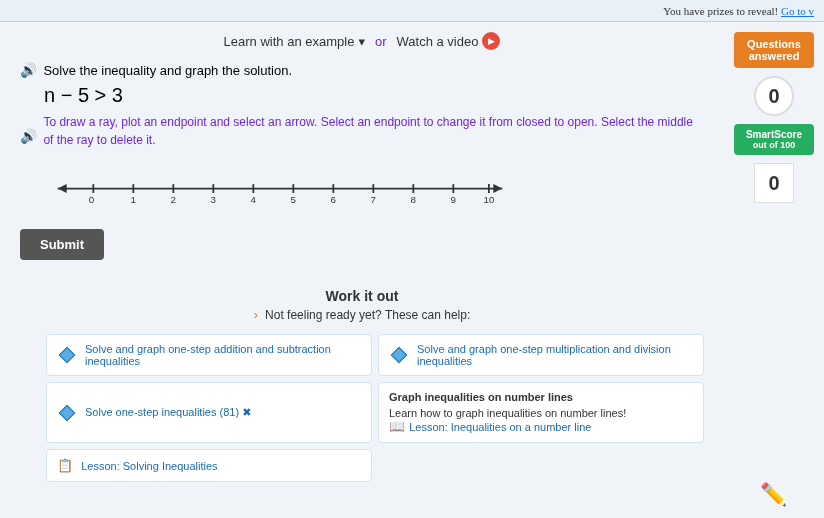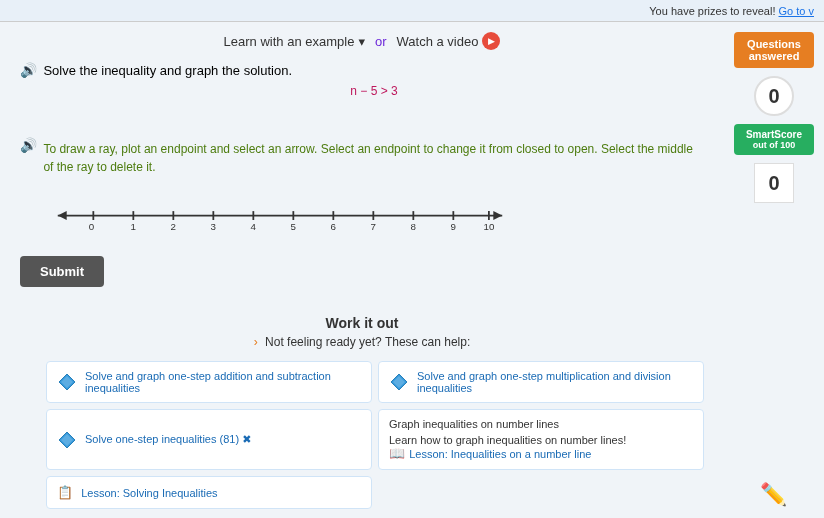--- a/index.html
+++ b/index.html
@@ -17,20 +17,21 @@
     .top-bar {
       background: #e8f0f8;
       height: 22px;
       display: flex;
       align-items: center;
       justify-content: flex-end;
       padding: 0 10px;
       font-size: 11px;
       color: #333;
       border-bottom: 1px solid #ccc;
+      font-family: Liberation Serif, serif;
     }
     .top-bar a {
       color: #1a73e8;
       text-decoration: underline;
       cursor: pointer;
     }
 
     
     .main-container {
       display: flex;
@@ -168,32 +169,30 @@
       gap: 6px;
       margin-bottom: 6px;
     }
 
     .speaker-icon {
       color: #3498db;
       font-size: 14px;
     }
 
     .equation {
-      font-size: 12px;
-      color: #be185d;
+      font-size: 20px;
+      color: #000000;
       margin: 6px 0 6px 24px;
-      text-align: center;
     }
 
     .instruction-text {
       font-size: 12px;
-      color: #4d7c0f;
+      color: #6d28d9;
       line-height: 1.5;
       margin-bottom: 10px;
-      margin-top: 36px;
     }
 
     
     .number-line-container {
       margin: 10px 0 10px 10px;
       position: relative;
       height: 50px;
     }
 
     .number-line-svg {
@@ -272,21 +271,21 @@
     .learn-how-card {
       background: white;
       border: 1px solid #d0e4f7;
       border-radius: 4px;
       padding: 8px 10px;
       font-size: 11px;
       color: #333;
     }
 
     .learn-how-card .learn-title {
-      font-weight: normal;
+      font-weight: bold;
       margin-bottom: 4px;
     }
 
     .learn-how-link {
       display: flex;
       align-items: center;
       gap: 4px;
       color: #1a6bb5;
       font-size: 11px;
       cursor: pointer;

